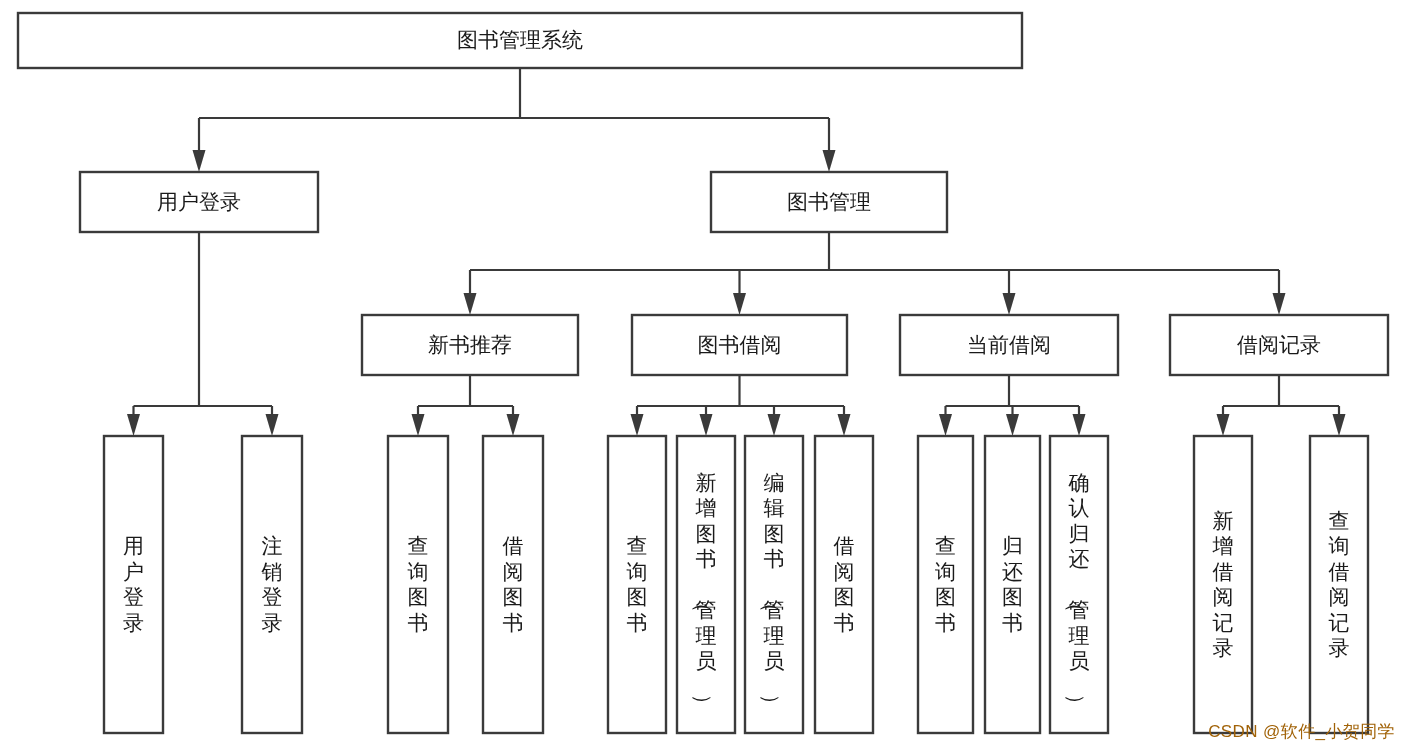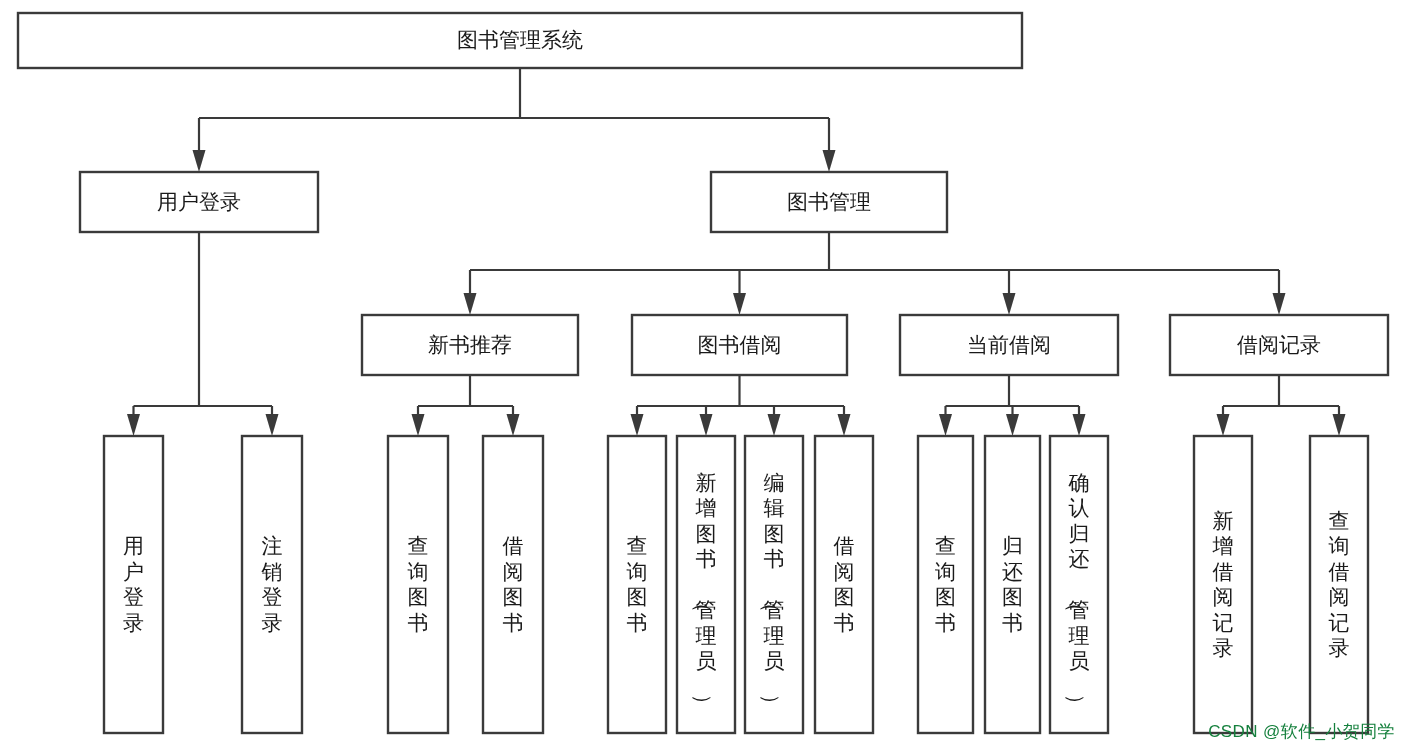--- a/index.html
+++ b/index.html
@@ -56,21 +56,21 @@
     fill: #1a1a1a;
     font-size: 21px;
     text-anchor: middle;
   }
   .watermark {
     position: absolute;
     right: 10px;
     bottom: 4px;
     font-family: "Liberation Sans", "DejaVu Sans", sans-serif;
     font-size: 17px;
-    color: #15803d;
+    color: #a16207;
     letter-spacing: 0.4px;
     white-space: nowrap;
     pointer-events: none;
   }
 </style>
 </head>
 <body>
 
 <div id="diagram-root">
   <svg id="diagram-svg" viewBox="0 0 1405 747">

